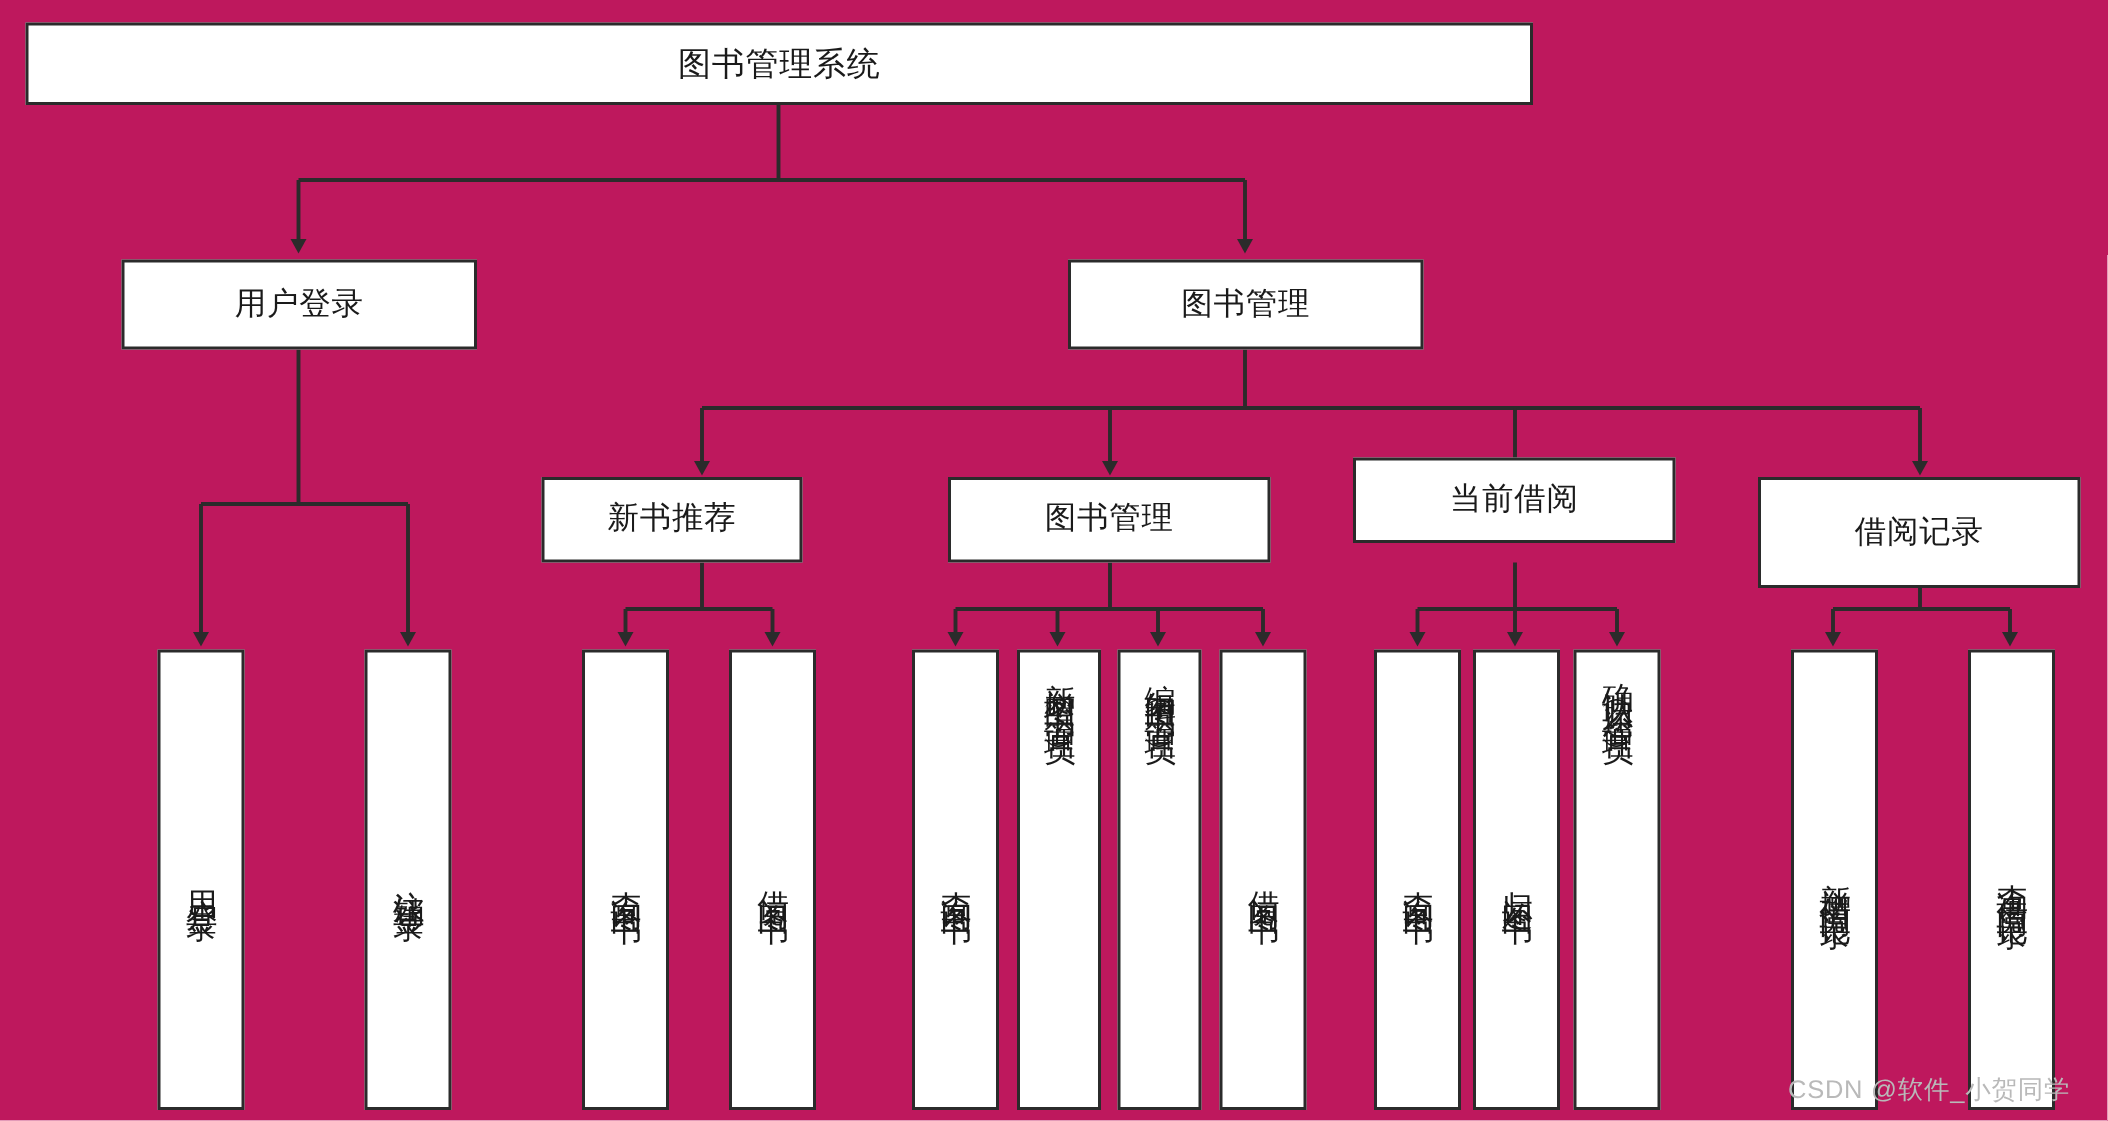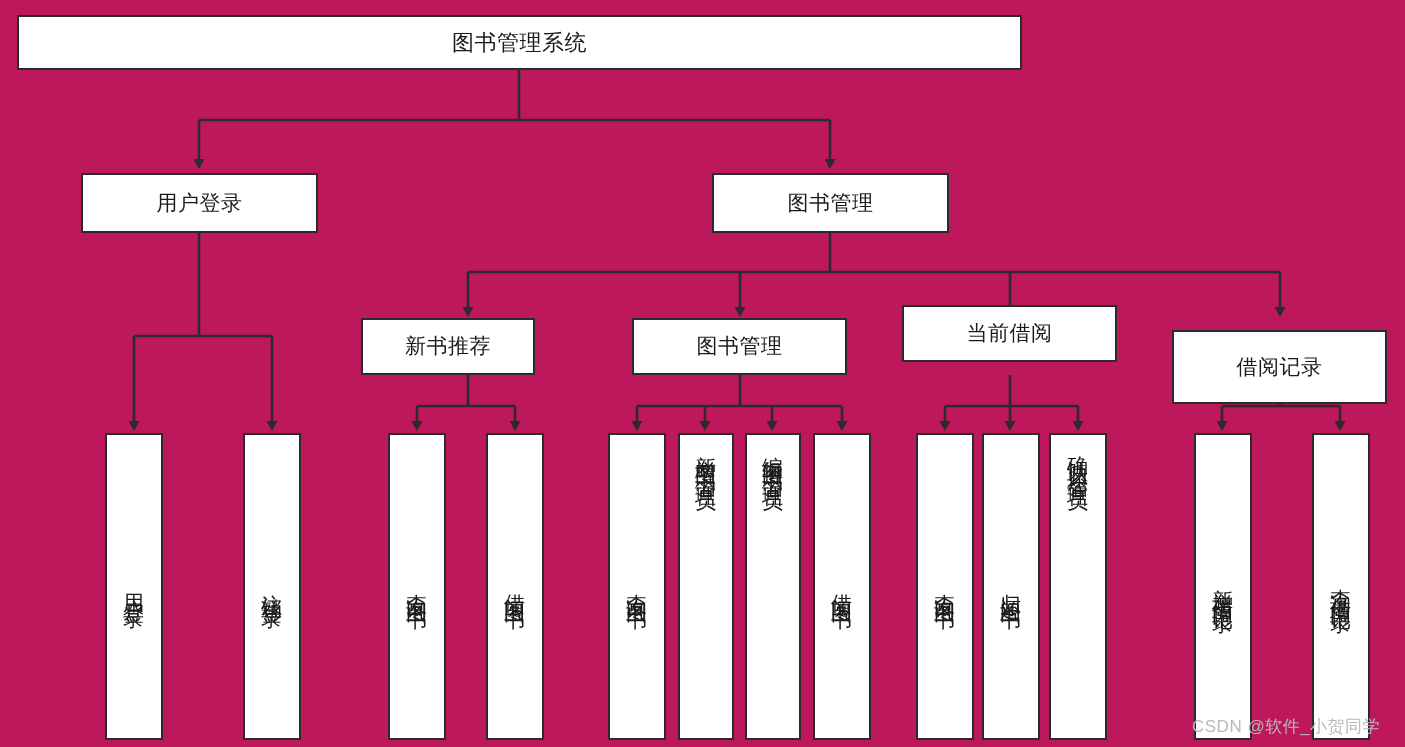--- a/index.html
+++ b/index.html
@@ -135,21 +135,21 @@
 
   <div class="node" style="left:361px; top:318px; width:174px; height:57px;">
     <span class="label">新书推荐</span>
   </div>
   <div class="node" style="left:632px; top:318px; width:215px; height:57px;">
     <span class="label">图书管理</span>
   </div>
   <div class="node" style="left:902px; top:305px; width:215px; height:57px;">
     <span class="label">当前借阅</span>
   </div>
-  <div class="node" style="left:1172px; top:330px; width:215px; height:74px;">
+  <div class="node" style="left:1172px; top:318px; width:215px; height:74px;">
     <span class="label">借阅记录</span>
   </div>
 
   <div class="node leaf centered" style="left:105px; top:433px; width:58px; height:307px;">
     <span class="label">用户登录</span>
   </div>
   <div class="node leaf centered" style="left:243px; top:433px; width:58px; height:307px;">
     <span class="label">注销登录</span>
   </div>
 

